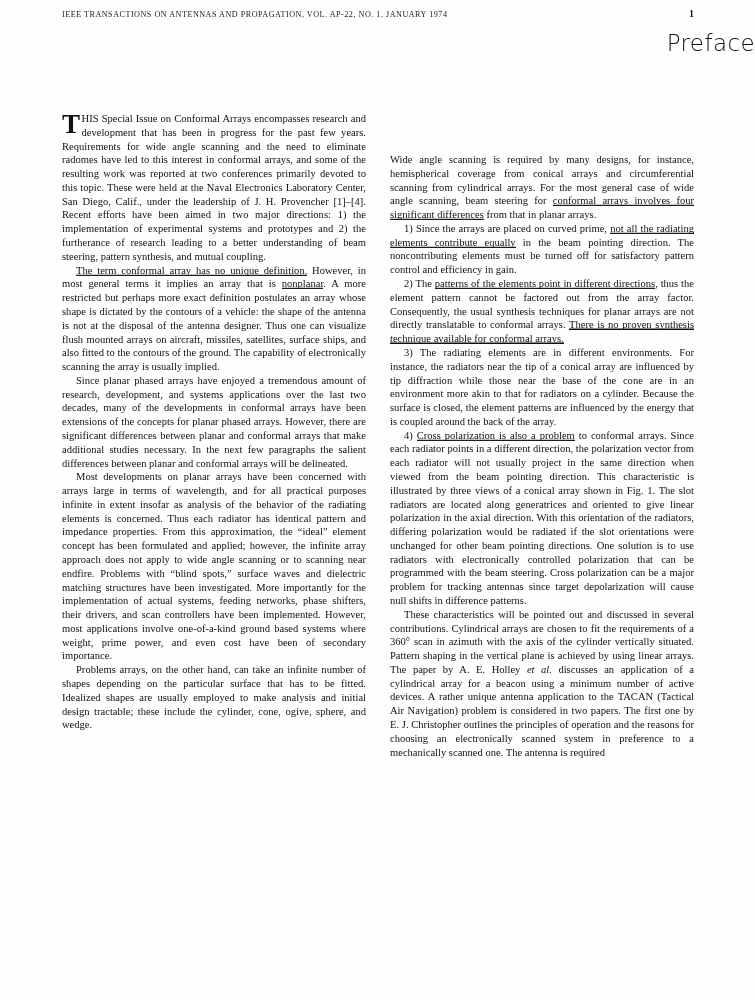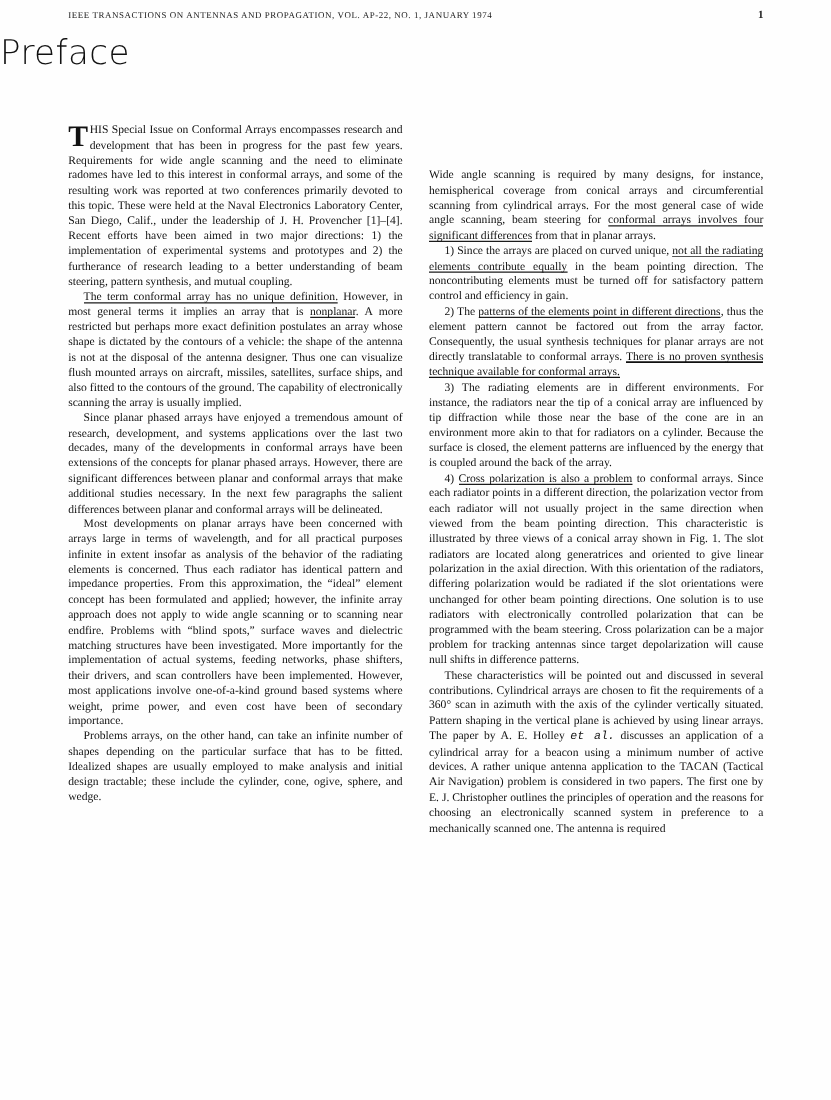--- a/index.html
+++ b/index.html
@@ -44,24 +44,24 @@
     font-weight: bold;
     letter-spacing: 0;
   }
 
   
   .title {
     position: absolute;
     left: 0;
     top: 30px;
     width: 755px;
-    text-align: left;
+    text-align: right;
     font-family: "DejaVu Sans", sans-serif;
     font-weight: 300;
-    font-size: 31px;
+    font-size: 23px;
     letter-spacing: 0.4px;
     color: #111;
   }
 
   
   .columns {
     position: absolute;
     left: 62px;
     top: 112px;
     width: 632px;
@@ -105,21 +105,21 @@
   
   .mark {
     position: relative;
     white-space: normal;
     box-shadow: inset 0 -1.15px 0 0 #1c1c1c;
   }
   .mark-heavy {
     box-shadow: inset 0 -1.6px 0 0 #101010;
   }
 
-  em { font-style: italic; font-family: Liberation Mono, monospace; }
+  em { font-style: italic; }
 </style>
 </head>
 <body>
 
 <div class="page">
 
   <div class="runhead">
     <span class="runhead-left">IEEE TRANSACTIONS ON ANTENNAS AND PROPAGATION, VOL. AP-22, NO. 1, JANUARY 1974</span>
     <span class="runhead-right">1</span>
   </div>
@@ -139,21 +139,21 @@
       <p>Most developments on planar arrays have been concerned with arrays large in terms of wavelength, and for all practical purposes infinite in extent insofar as analysis of the behavior of the radiating elements is concerned. Thus each radiator has identical pattern and impedance properties. From this approximation, the “ideal” element concept has been formulated and applied; however, the infinite array approach does not apply to wide angle scanning or to scanning near endfire. Problems with “blind spots,” surface waves and dielectric matching structures have been investigated. More importantly for the implementation of actual systems, feeding networks, phase shifters, their drivers, and scan controllers have been implemented. However, most applications involve one-of-a-kind ground based systems where weight, prime power, and even cost have been of secondary importance.</p>
 
       <p>Problems arrays, on the other hand, can take an infinite number of shapes depending on the particular surface that has to be fitted. Idealized shapes are usually employed to make analysis and initial design tractable; these include the cylinder, cone, ogive, sphere, and wedge.</p>
 
     </div>
 
     <div class="col">
 
       <p class="noindent"><span>Wide angle scanning is required by many designs, for instance, hemispherical coverage from conical arrays and circumferential scanning from cylindrical arrays. For the most general case of wide angle scanning, beam steering for </span><span class="mark">conformal arrays involves four significant differences</span><span> from that in planar arrays.</span></p>
 
-      <p><span class="item-num">1)</span><span> Since the arrays are placed on curved unique, </span><span class="mark">not all the radiating elements contribute equally</span><span> in the beam pointing direction. The noncontributing elements must be turned off for satisfactory pattern control and efficiency in gain.</span></p>
+      <p><span class="item-num">1)</span><span> Since the arrays are placed on curved prime, </span><span class="mark">not all the radiating elements contribute equally</span><span> in the beam pointing direction. The noncontributing elements must be turned off for satisfactory pattern control and efficiency in gain.</span></p>
 
       <p><span class="item-num">2)</span><span> The </span><span class="mark">patterns of the elements point in different directions</span><span>, thus the element pattern cannot be factored out from the array factor. Consequently, the usual synthesis techniques for planar arrays are not directly translatable to conformal arrays. </span><span class="mark mark-heavy">There is no proven synthesis technique available for conformal arrays.</span></p>
 
       <p><span class="item-num">3)</span><span> The radiating elements are in different environments. For instance, the radiators near the tip of a conical array are influenced by tip diffraction while those near the base of the cone are in an environment more akin to that for radiators on a cylinder. Because the surface is closed, the element patterns are influenced by the energy that is coupled around the back of the array.</span></p>
 
       <p><span class="item-num">4)</span><span> </span><span class="mark">Cross polarization is also a problem</span><span> to conformal arrays. Since each radiator points in a different direction, the polarization vector from each radiator will not usually project in the same direction when viewed from the beam pointing direction. This characteristic is illustrated by three views of a conical array shown in Fig. 1. The slot radiators are located along generatrices and oriented to give linear polarization in the axial direction. With this orientation of the radiators, differing polarization would be radiated if the slot orientations were unchanged for other beam pointing directions. One solution is to use radiators with electronically controlled polarization that can be programmed with the beam steering. Cross polarization can be a major problem for tracking antennas since target depolarization will cause null shifts in difference patterns.</span></p>
 
       <p><span>These characteristics will be pointed out and discussed in several contributions. Cylindrical arrays are chosen to fit the requirements of a 360° scan in azimuth with the axis of the cylinder vertically situated. Pattern shaping in the vertical plane is achieved by using linear arrays. The paper by A. E. Holley </span><em>et al.</em><span> discusses an application of a cylindrical array for a beacon using a minimum number of active devices. A rather unique antenna application to the TACAN (Tactical Air Navigation) problem is considered in two papers. The first one by E. J. Christopher outlines the principles of operation and the reasons for choosing an electronically scanned system in preference to a mechanically scanned one. The antenna is required</span></p>
 
     </div>

